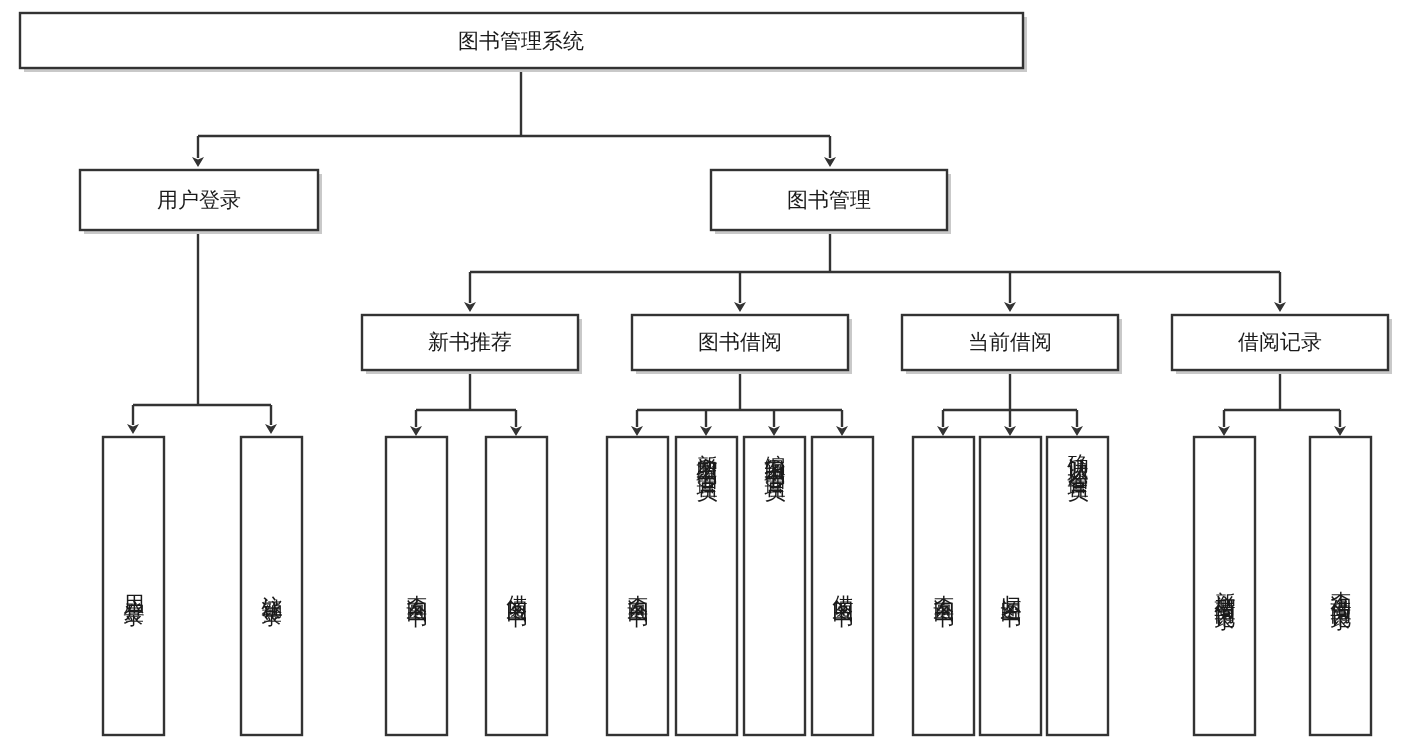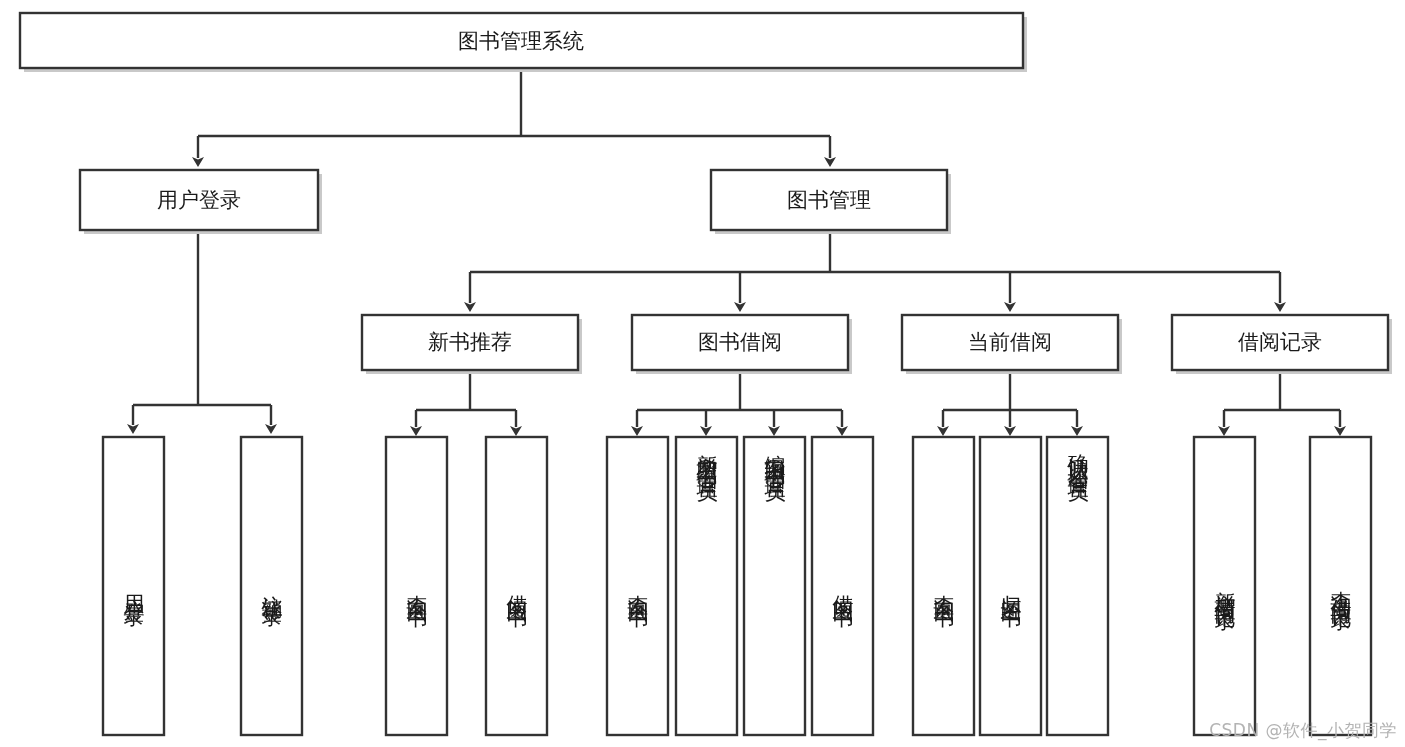--- a/index.html
+++ b/index.html
@@ -233,14 +233,13 @@
     <span class="leaf-label-text">确认归还（管理员）</span>
   </div>
 
   <div class="leaf-label-box" style="left:1194px; top:437px; width:61px; height:298px;">
     <span class="leaf-label-text">新增借阅记录</span>
   </div>
   <div class="leaf-label-box" style="left:1310px; top:437px; width:61px; height:298px;">
     <span class="leaf-label-text">查询借阅记录</span>
   </div>
 
-  <div class="watermark">CSDN @软件_小贺同学</div>
 </div>
 
 </body></html>

